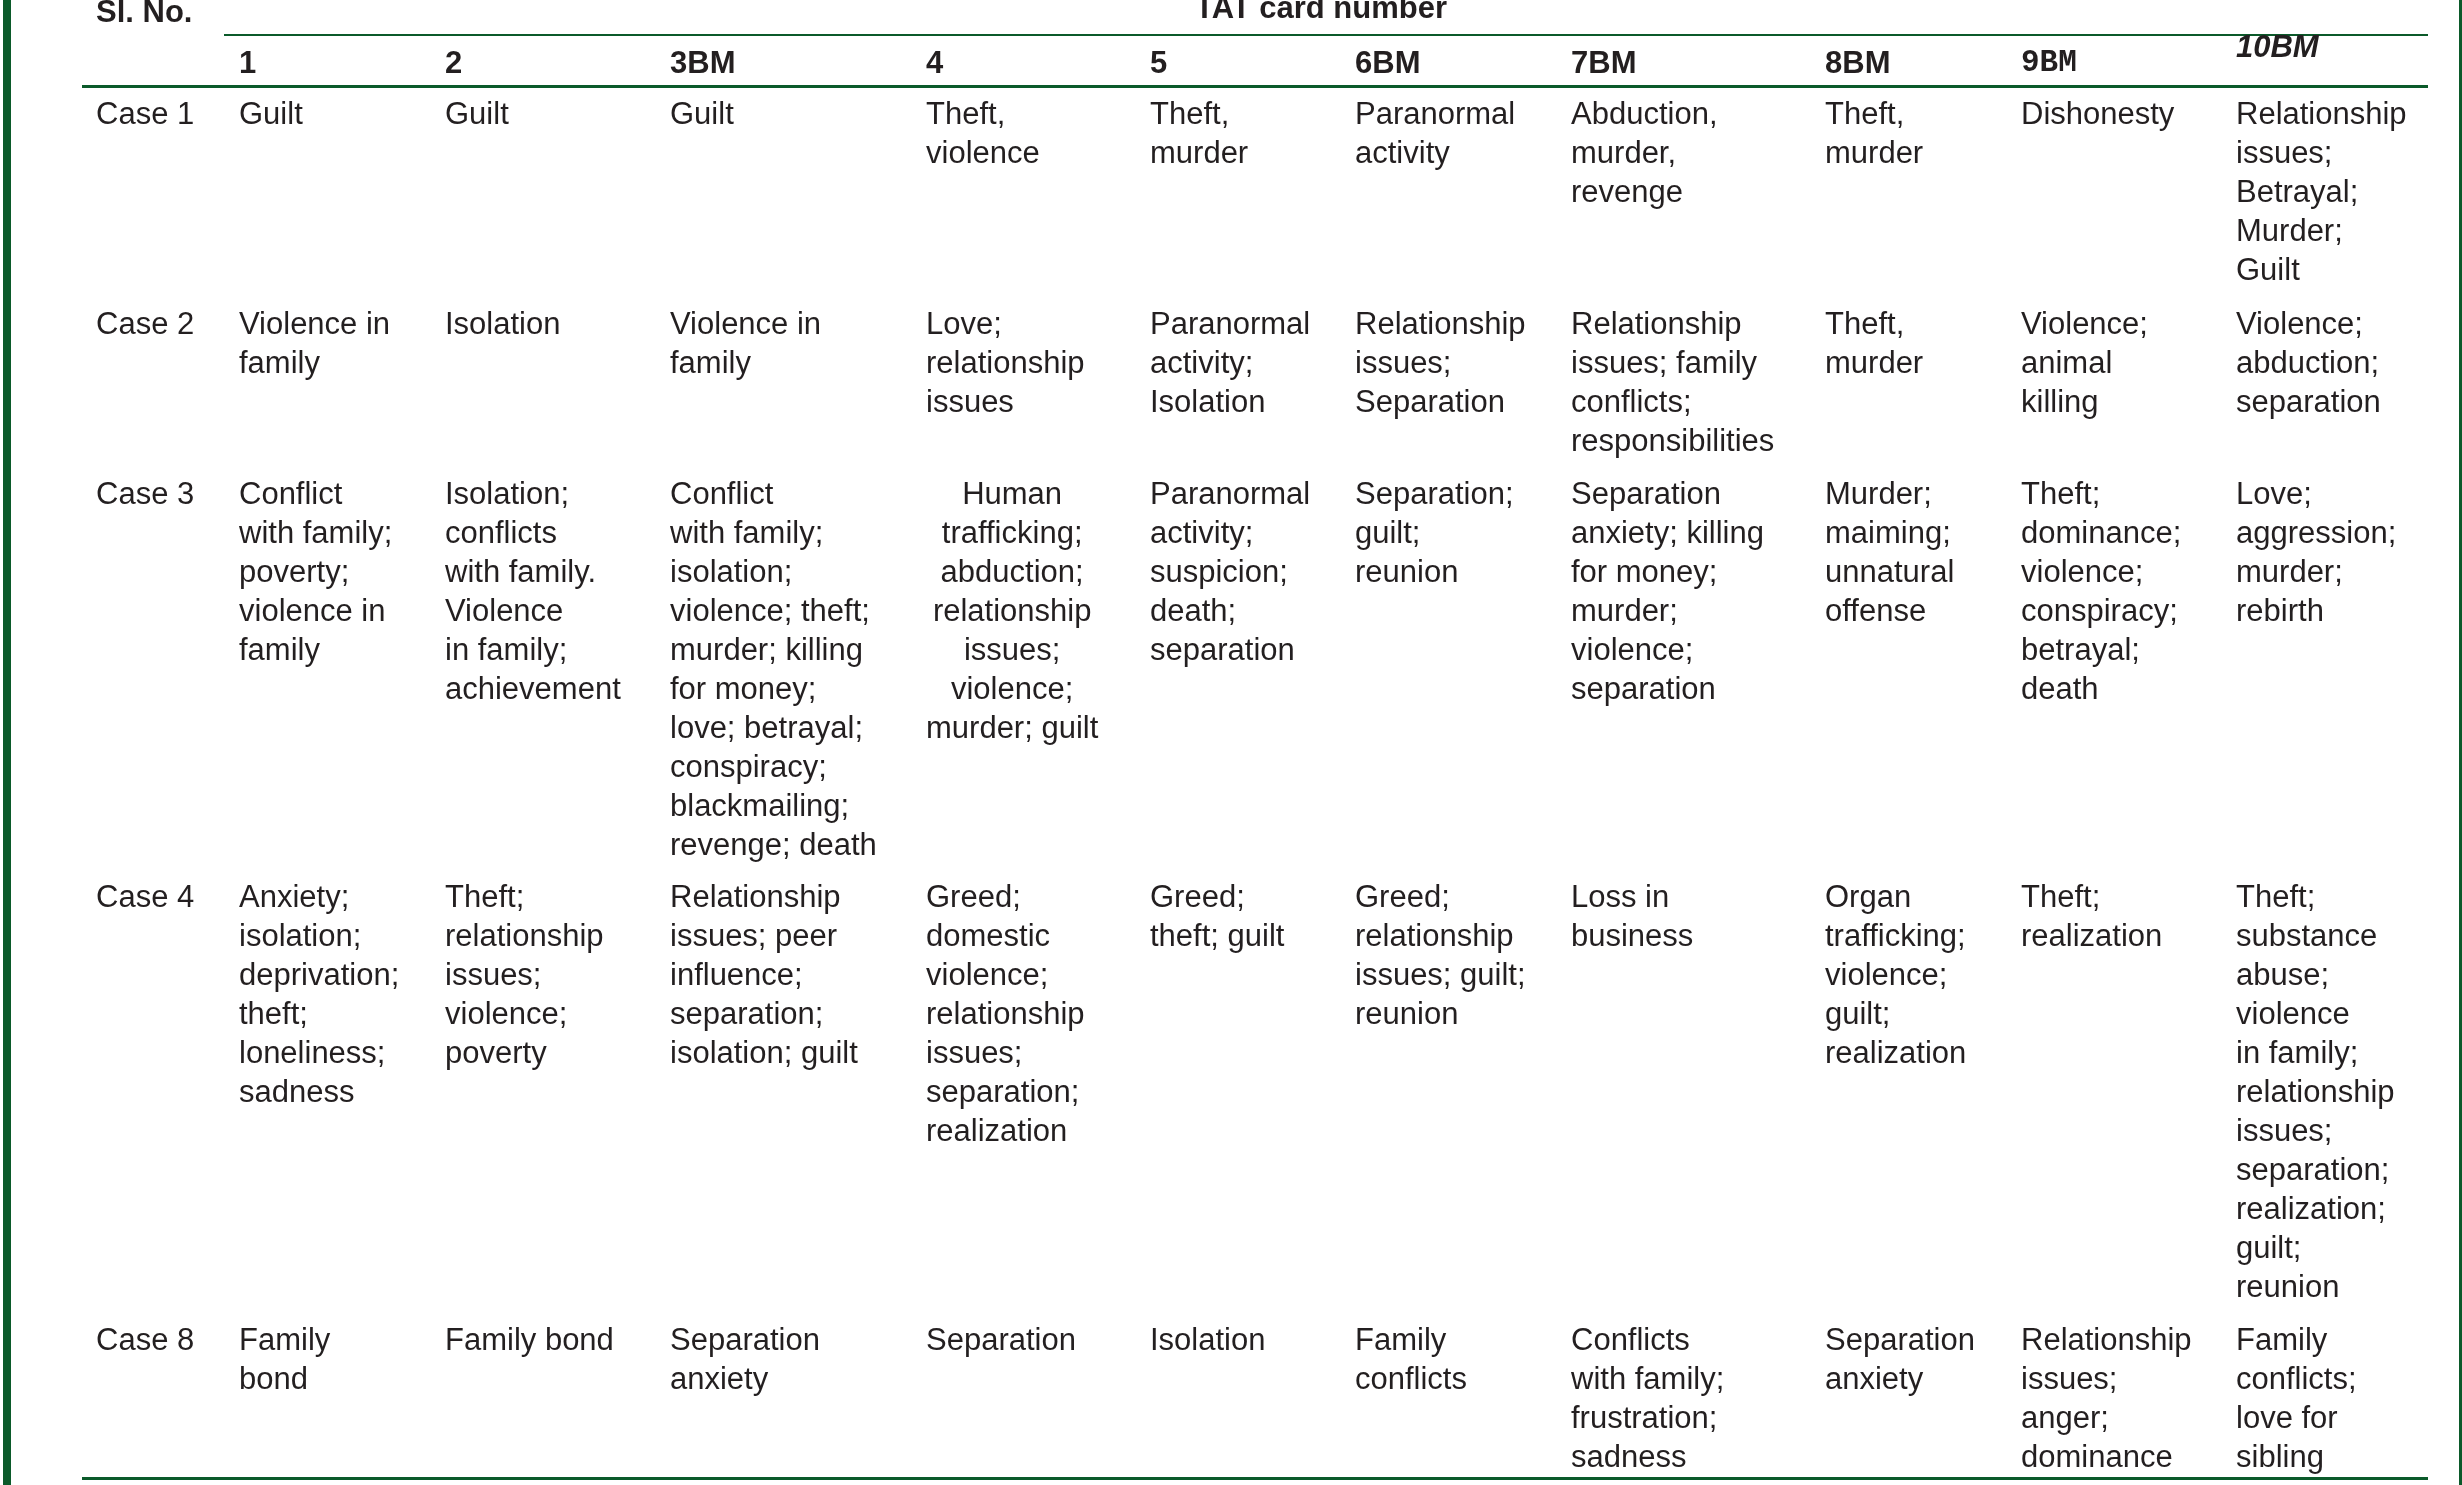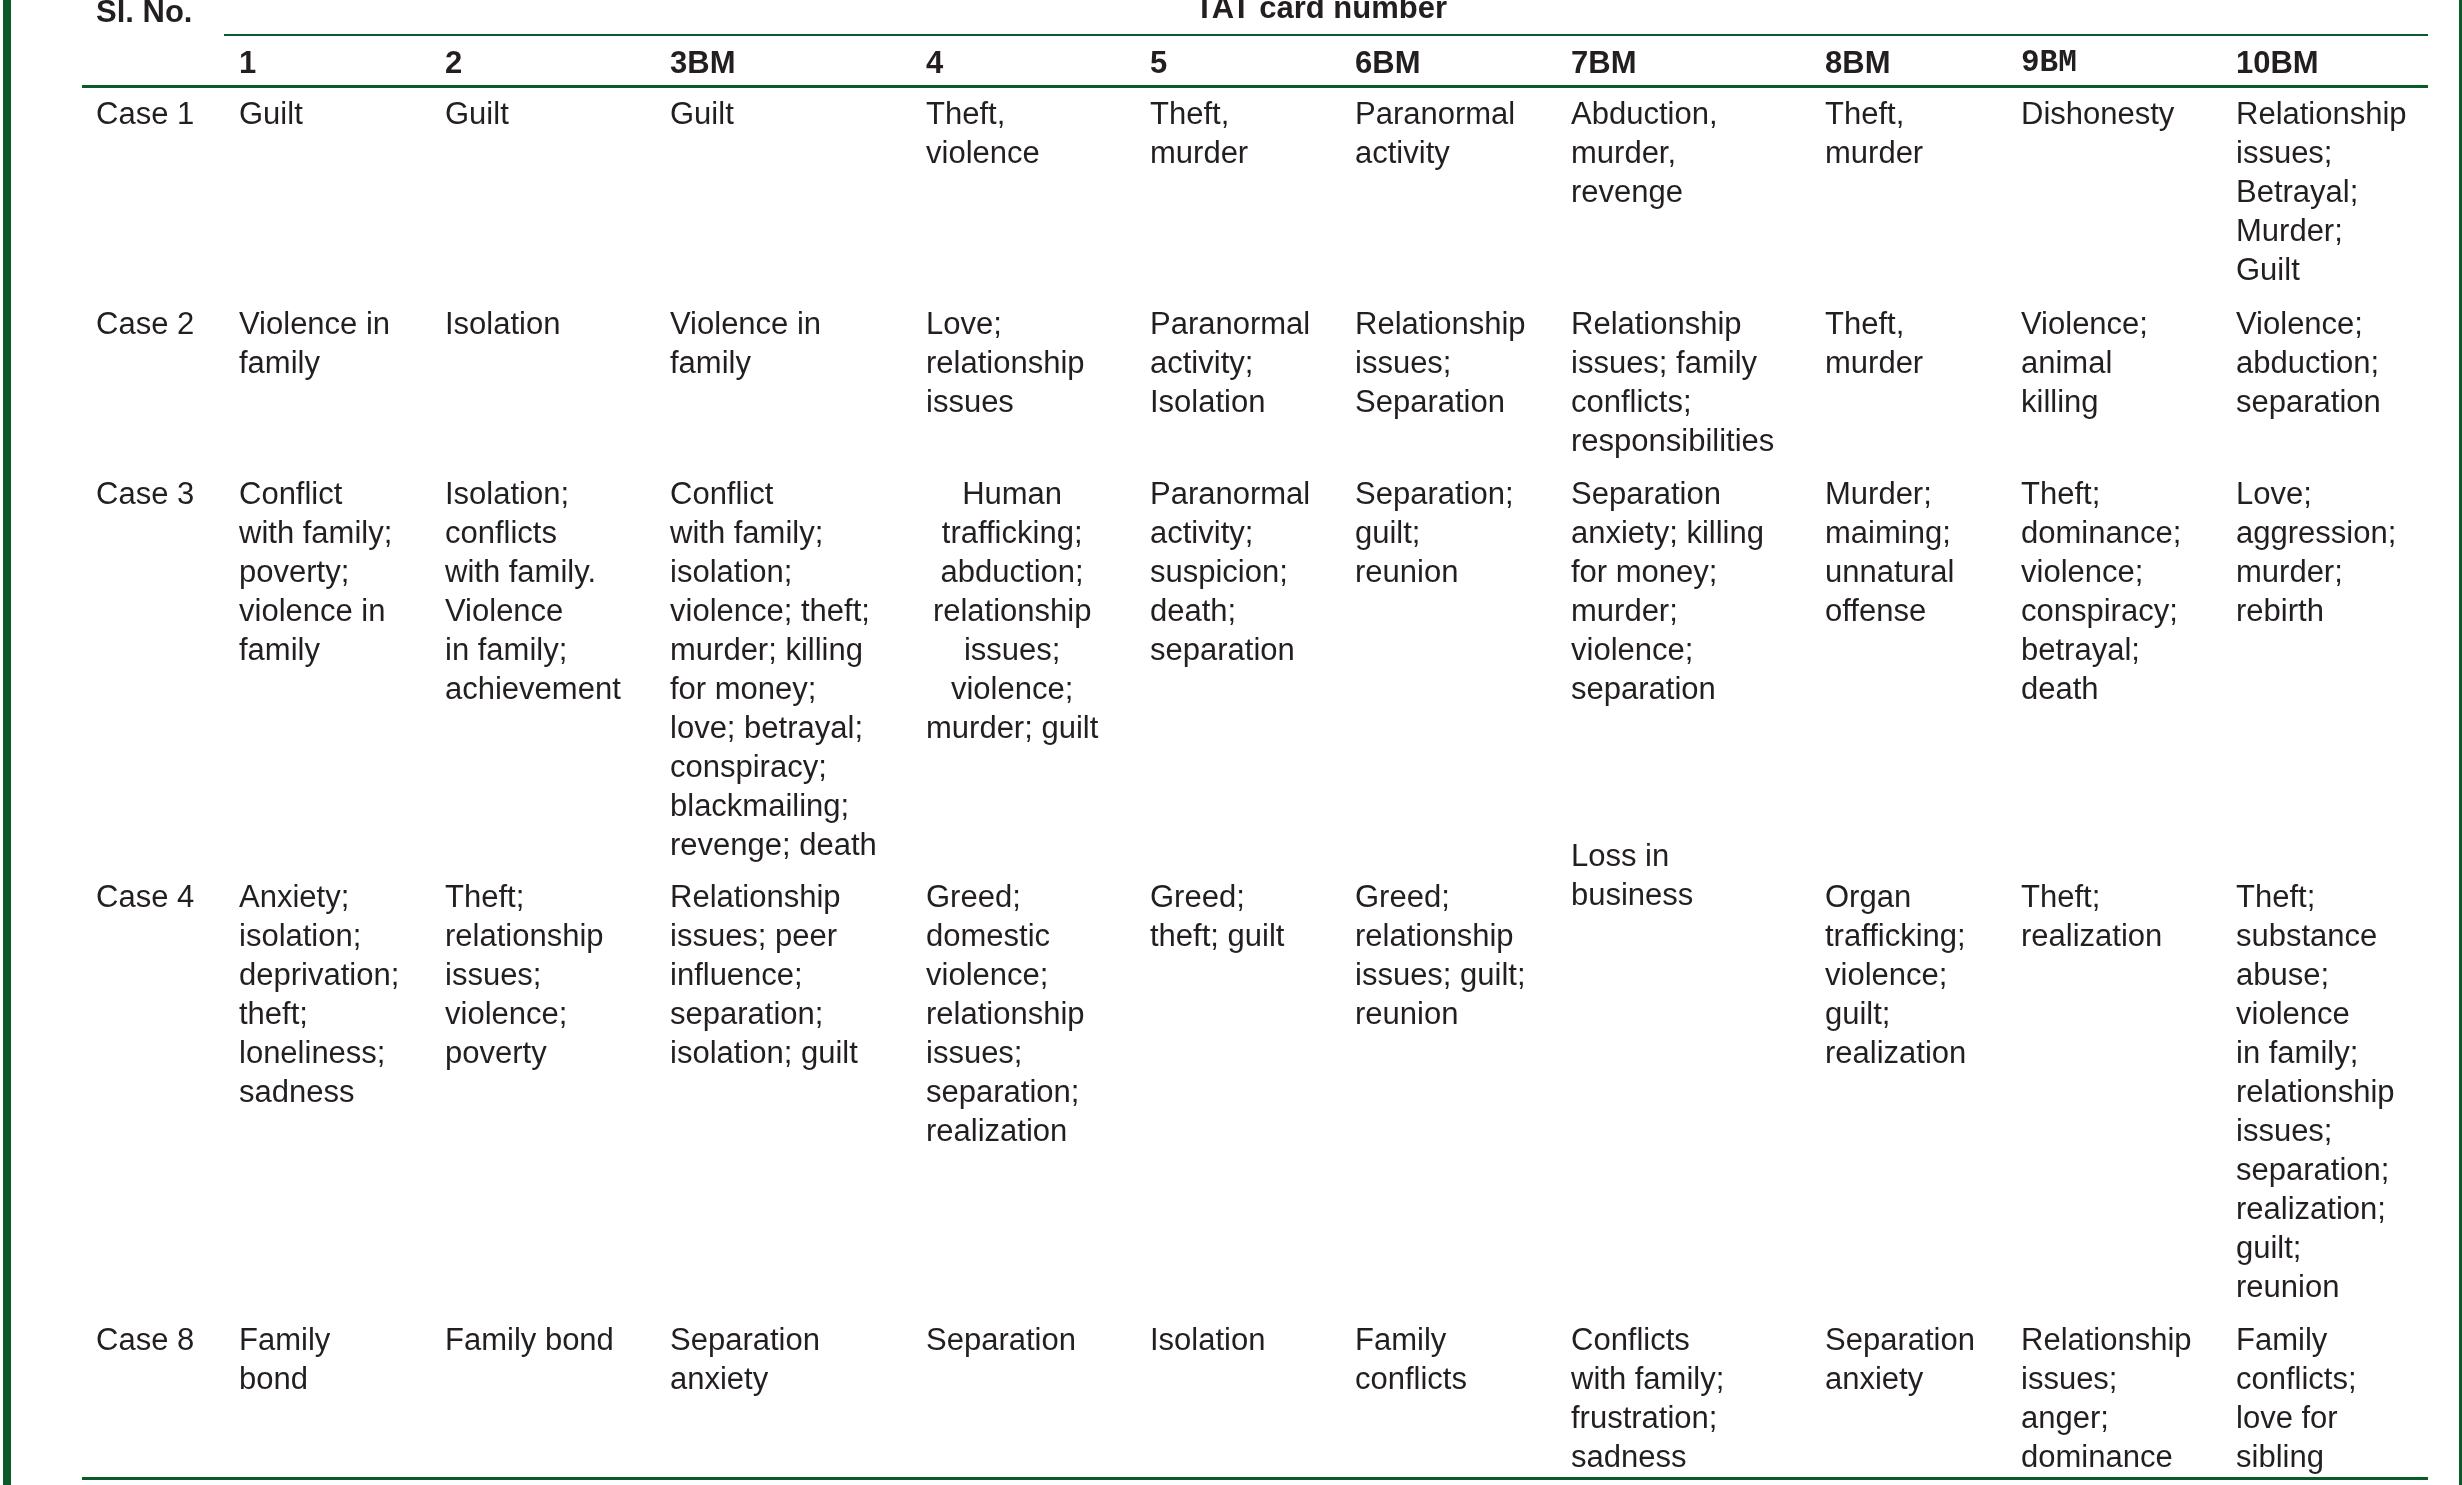--- a/index.html
+++ b/index.html
@@ -26,21 +26,21 @@
 <div>
   <div class="hdr" style="left:239px; top:46px;">1</div>
   <div class="hdr" style="left:445px; top:46px;">2</div>
   <div class="hdr" style="left:670px; top:46px;">3BM</div>
   <div class="hdr" style="left:926px; top:46px;">4</div>
   <div class="hdr" style="left:1150px; top:46px;">5</div>
   <div class="hdr" style="left:1355px; top:46px;">6BM</div>
   <div class="hdr" style="left:1571px; top:46px;">7BM</div>
   <div class="hdr" style="left:1825px; top:46px;">8BM</div>
   <div class="hdr" style="left:2021px; top:46px;font-family:Liberation Mono, monospace;">9BM</div>
-  <div class="hdr" style="left:2236px; top:46px;">10BM</div>
+  <div class="hdr" style="left:2236px; top:30px;font-style:italic;">10BM</div>
 </div>
 <div class="rule-thick"></div>
 
 <div id="body-rows">
     <div>
       <div class="cell" style="left: 96px; top: 94px;">Case 1</div>
       <div class="cell" style="left: 239px; top: 94px;">Guilt</div>
       <div class="cell" style="left: 445px; top: 94px;">Guilt</div>
       <div class="cell" style="left: 670px; top: 94px;">Guilt</div>
       <div class="cell" style="left: 926px; top: 94px;">Theft,
@@ -173,21 +173,21 @@
 relationship
 issues;
 separation;
 realization</div>
       <div class="cell" style="left: 1150px; top: 877px;">Greed;
 theft; guilt</div>
       <div class="cell" style="left: 1355px; top: 877px;">Greed;
 relationship
 issues; guilt;
 reunion</div>
-      <div class="cell" style="left: 1571px; top: 836px;">Loss in
+      <div class="cell" style="left: 1571px; top: 877px;">Loss in
 business</div>
       <div class="cell" style="left: 1825px; top: 877px;">Organ
 trafficking;
 violence;
 guilt;
 realization</div>
       <div class="cell" style="left: 2021px; top: 877px;">Theft;
 realization</div>
       <div class="cell" style="left: 2236px; top: 877px;">Theft;
 substance

